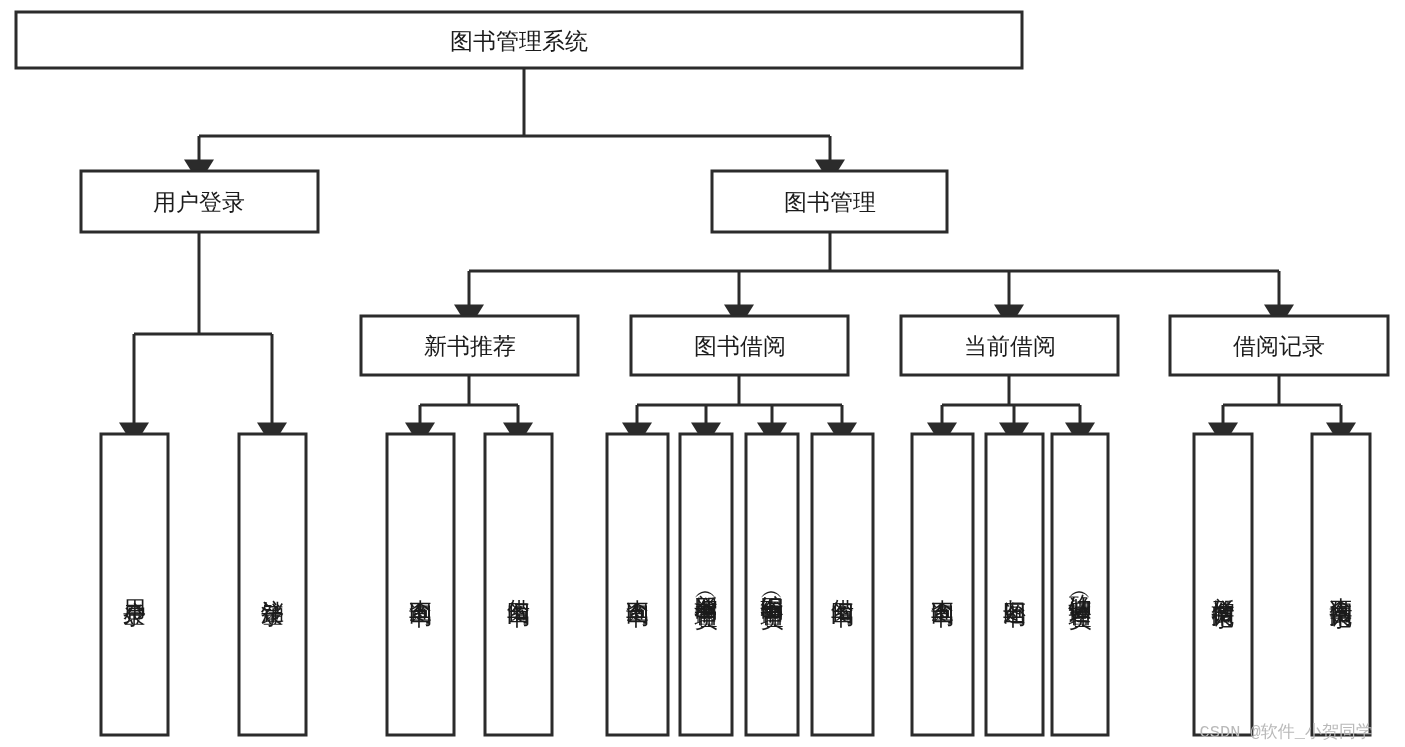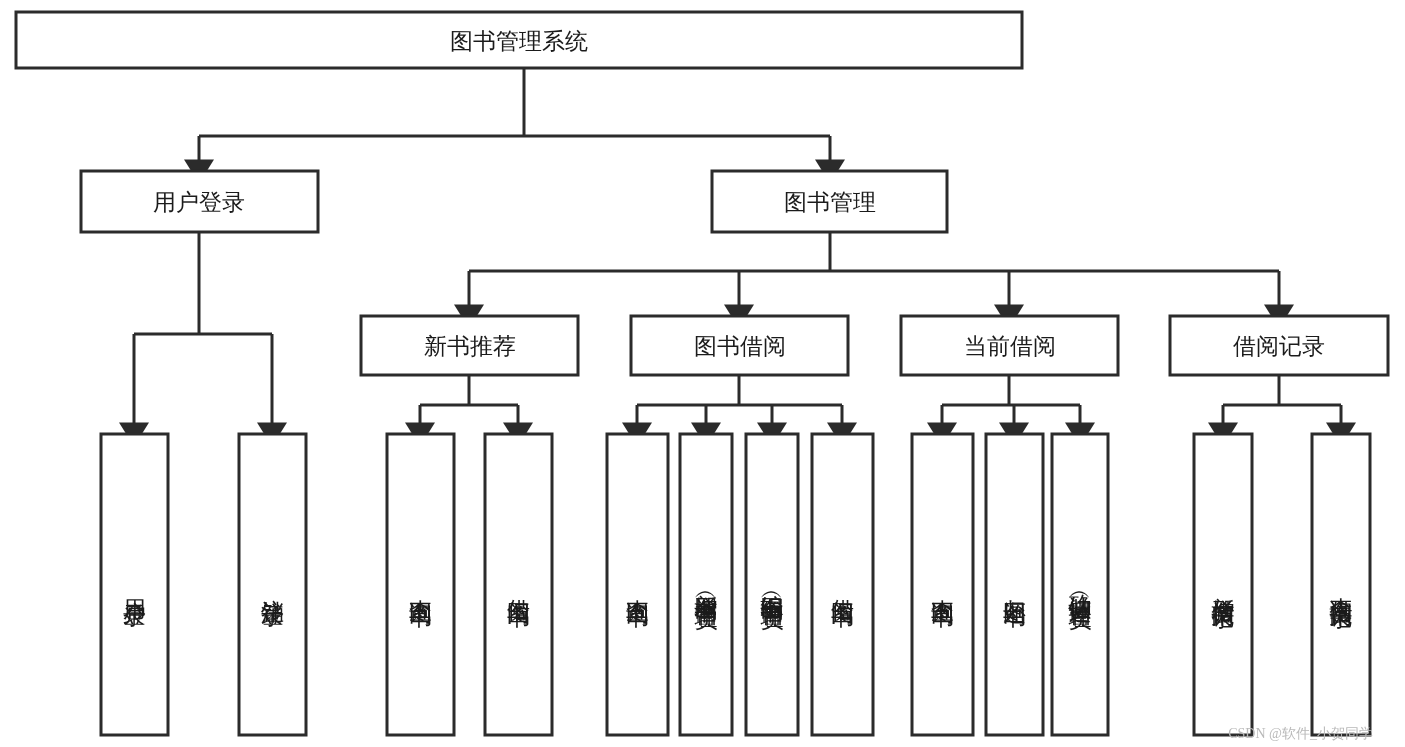--- a/index.html
+++ b/index.html
@@ -57,22 +57,22 @@
     letter-spacing: 2px;
     display: flex;
     align-items: center;
     justify-content: center;
     pointer-events: none;
   }
   .watermark {
     position: absolute;
     right: 8px;
     bottom: 4px;
-    font-family: Liberation Serif, serif;
-    font-size: 14px;
+    font-family: Liberation Mono, monospace;
+    font-size: 17px;
     color: #b9b9b9;
     white-space: nowrap;
   }
 </style>
 </head>
 <body>
 
 <div id="diagram-root">
 
   <svg class="canvas" viewBox="0 0 1405 747" xmlns="http://www.w3.org/2000/svg">

